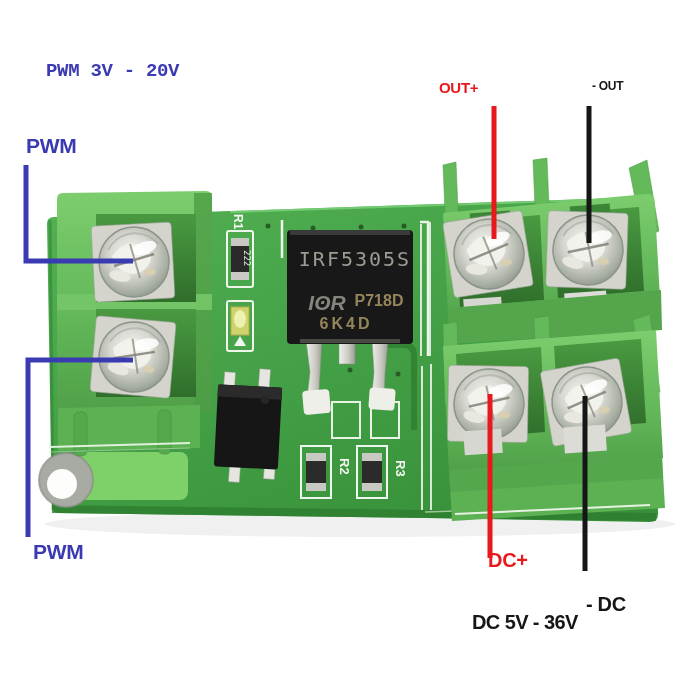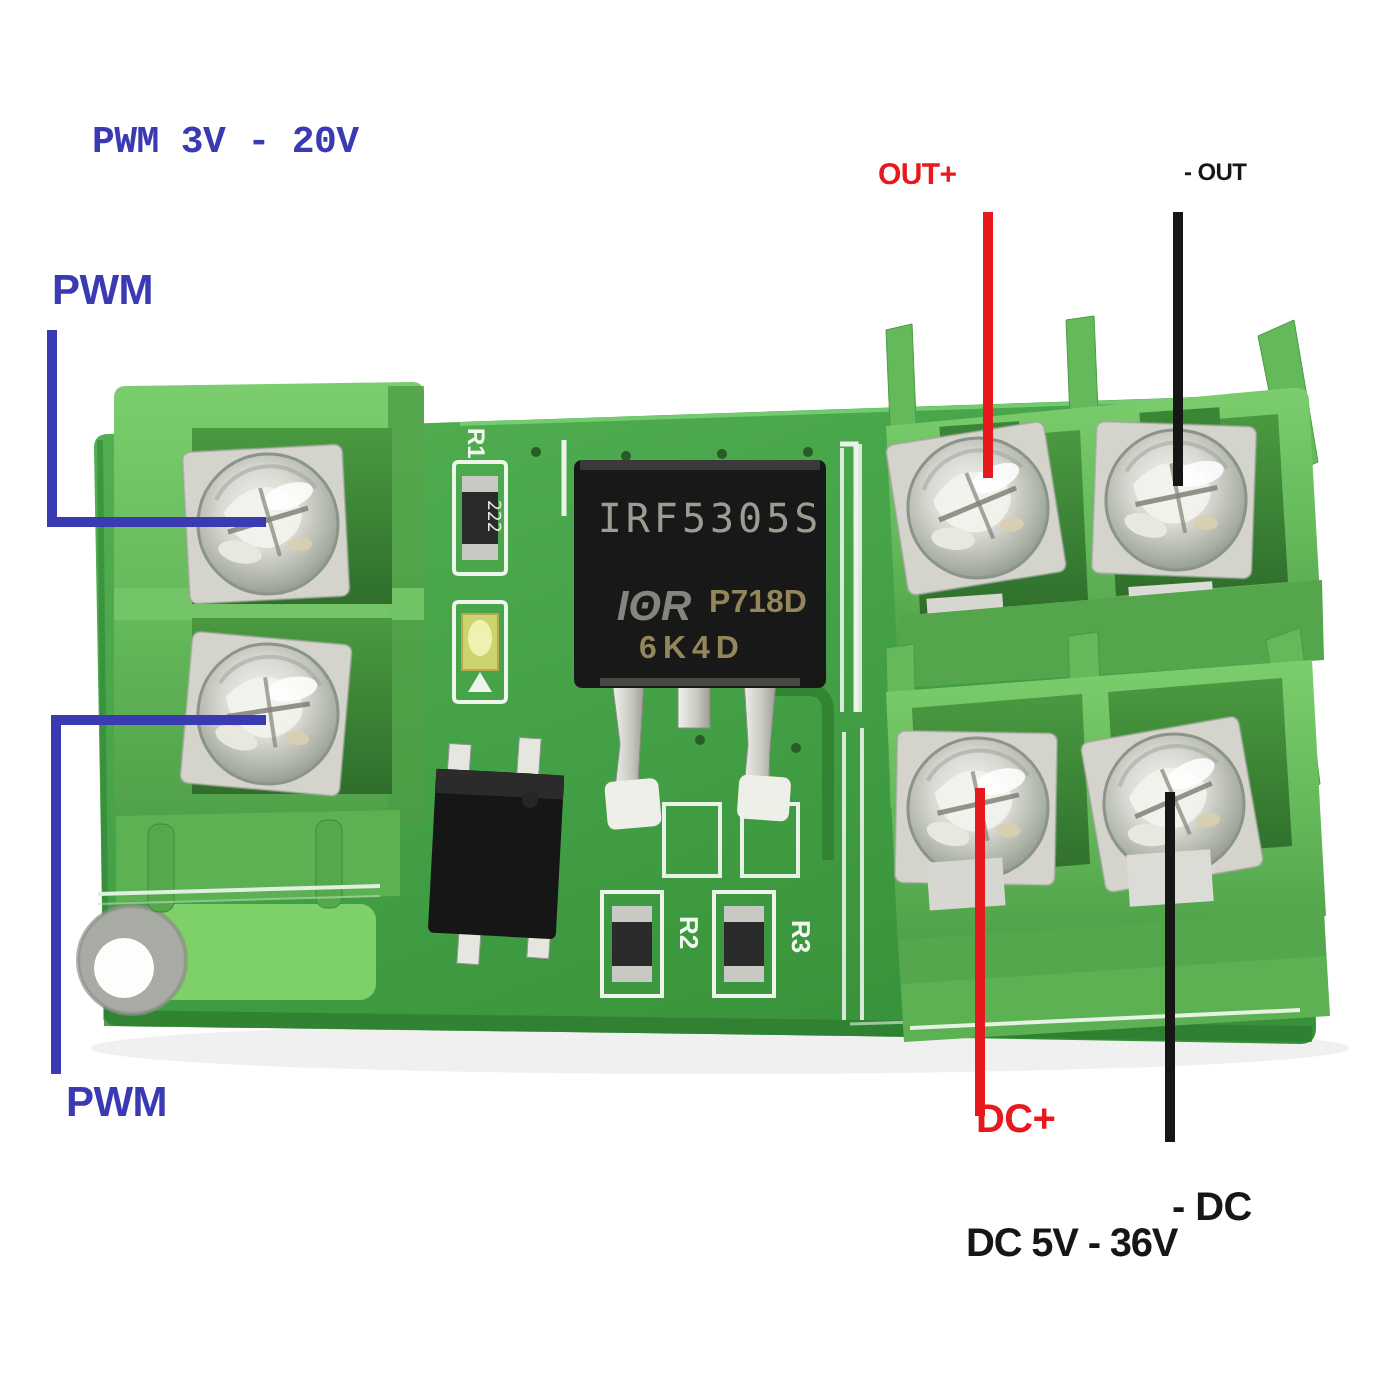--- a/index.html
+++ b/index.html
@@ -12,21 +12,21 @@
   .lbl.blue{color:#3a3ab2;}
   .lbl.red{color:#e8191c;}
   .lbl.dark{color:#161616;}
   .lbl-pwm-range{left:46px;top:62px;font-size:19px;font-family:Liberation Mono, monospace;}
   .lbl-pwm-top{left:26px;top:135px;font-size:21px;}
   .lbl-pwm-bottom{left:33px;top:541px;font-size:21px;}
   .lbl-out-pos{left:439px;top:80px;font-size:15px;}
   .lbl-out-neg{left:592px;top:80px;font-size:12px;}
   .lbl-dc-pos{left:447px;top:550px;font-size:20px;margin-left:41px;}
   .lbl-dc-neg{left:586px;top:570px;font-size:20px;margin-top:24px;}
-  .lbl-dc-range{left:483px;top:612px;font-size:20px;letter-spacing:-0.6px;text-align:right;}
+  .lbl-dc-range{left:472px;top:612px;font-size:20px;letter-spacing:-0.6px;text-align:right;}
 </style>
 </head>
 <body>
 
 <div class="stage">
 
   <svg width="700" height="700" viewBox="0 0 700 700">
     <defs>
       <radialGradient id="gScrew" cx="45%" cy="40%" r="65%">
         <stop offset="0%" stop-color="#f5f5f1"></stop>

